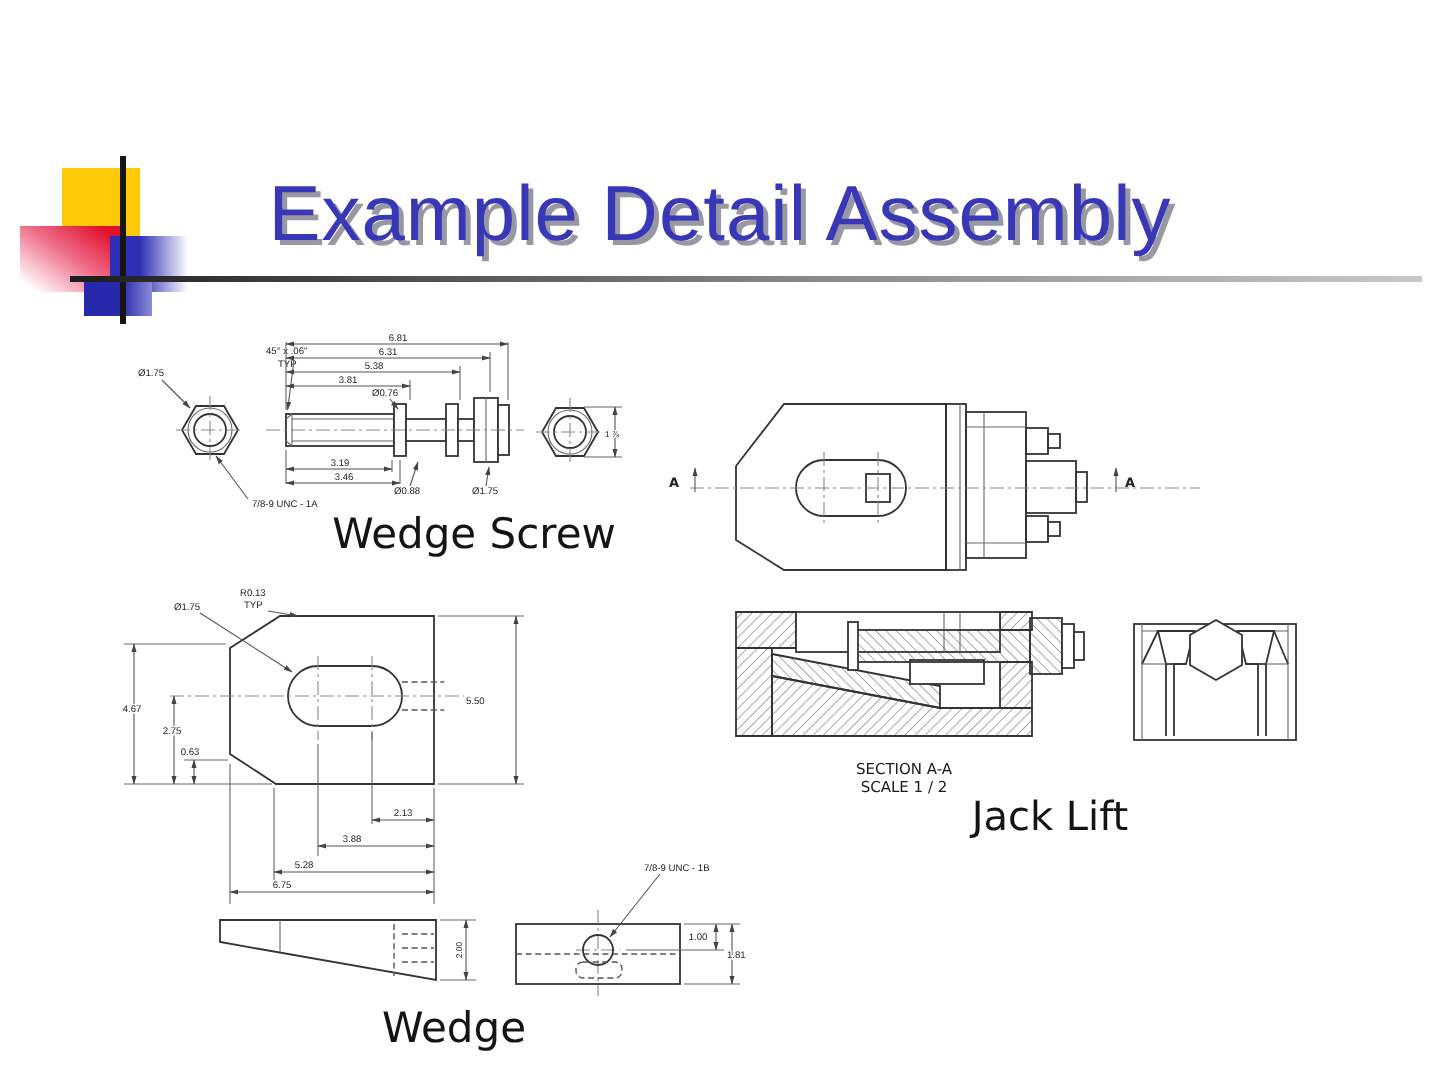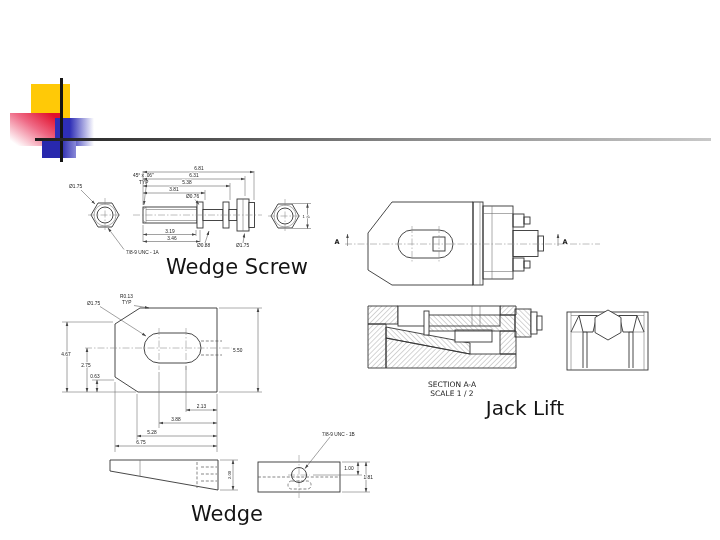--- a/index.html
+++ b/index.html
@@ -44,20 +44,21 @@
 
 <div class="stage">
 
   <div class="sq sq-yellow"></div>
   <div class="sq sq-red"></div>
   <div class="sq sq-blue1"></div>
   <div class="sq sq-blue2"></div>
   <div class="vline"></div>
   <div class="hrule"></div>
 
+  <div class="title">Example Detail Assembly</div>
 
   <svg class="draw" width="720" height="540" viewBox="0 0 720 540">
     <defs>
       <marker id="ar" viewBox="0 0 8 6" refX="7.5" refY="3" markerWidth="8" markerHeight="6" orient="auto-start-reverse">
           <path d="M0,0.6 L8,3 L0,5.4 Z" fill="#444"></path>
         </marker>
       <pattern id="h" patternUnits="userSpaceOnUse" width="3.6" height="3.6" patternTransform="rotate(45)">
         <line x1="0" y1="0" x2="0" y2="3.6" stroke="#555" stroke-width="0.5"></line>
       </pattern>
       <pattern id="h2" patternUnits="userSpaceOnUse" width="3.6" height="3.6" patternTransform="rotate(-45)">

